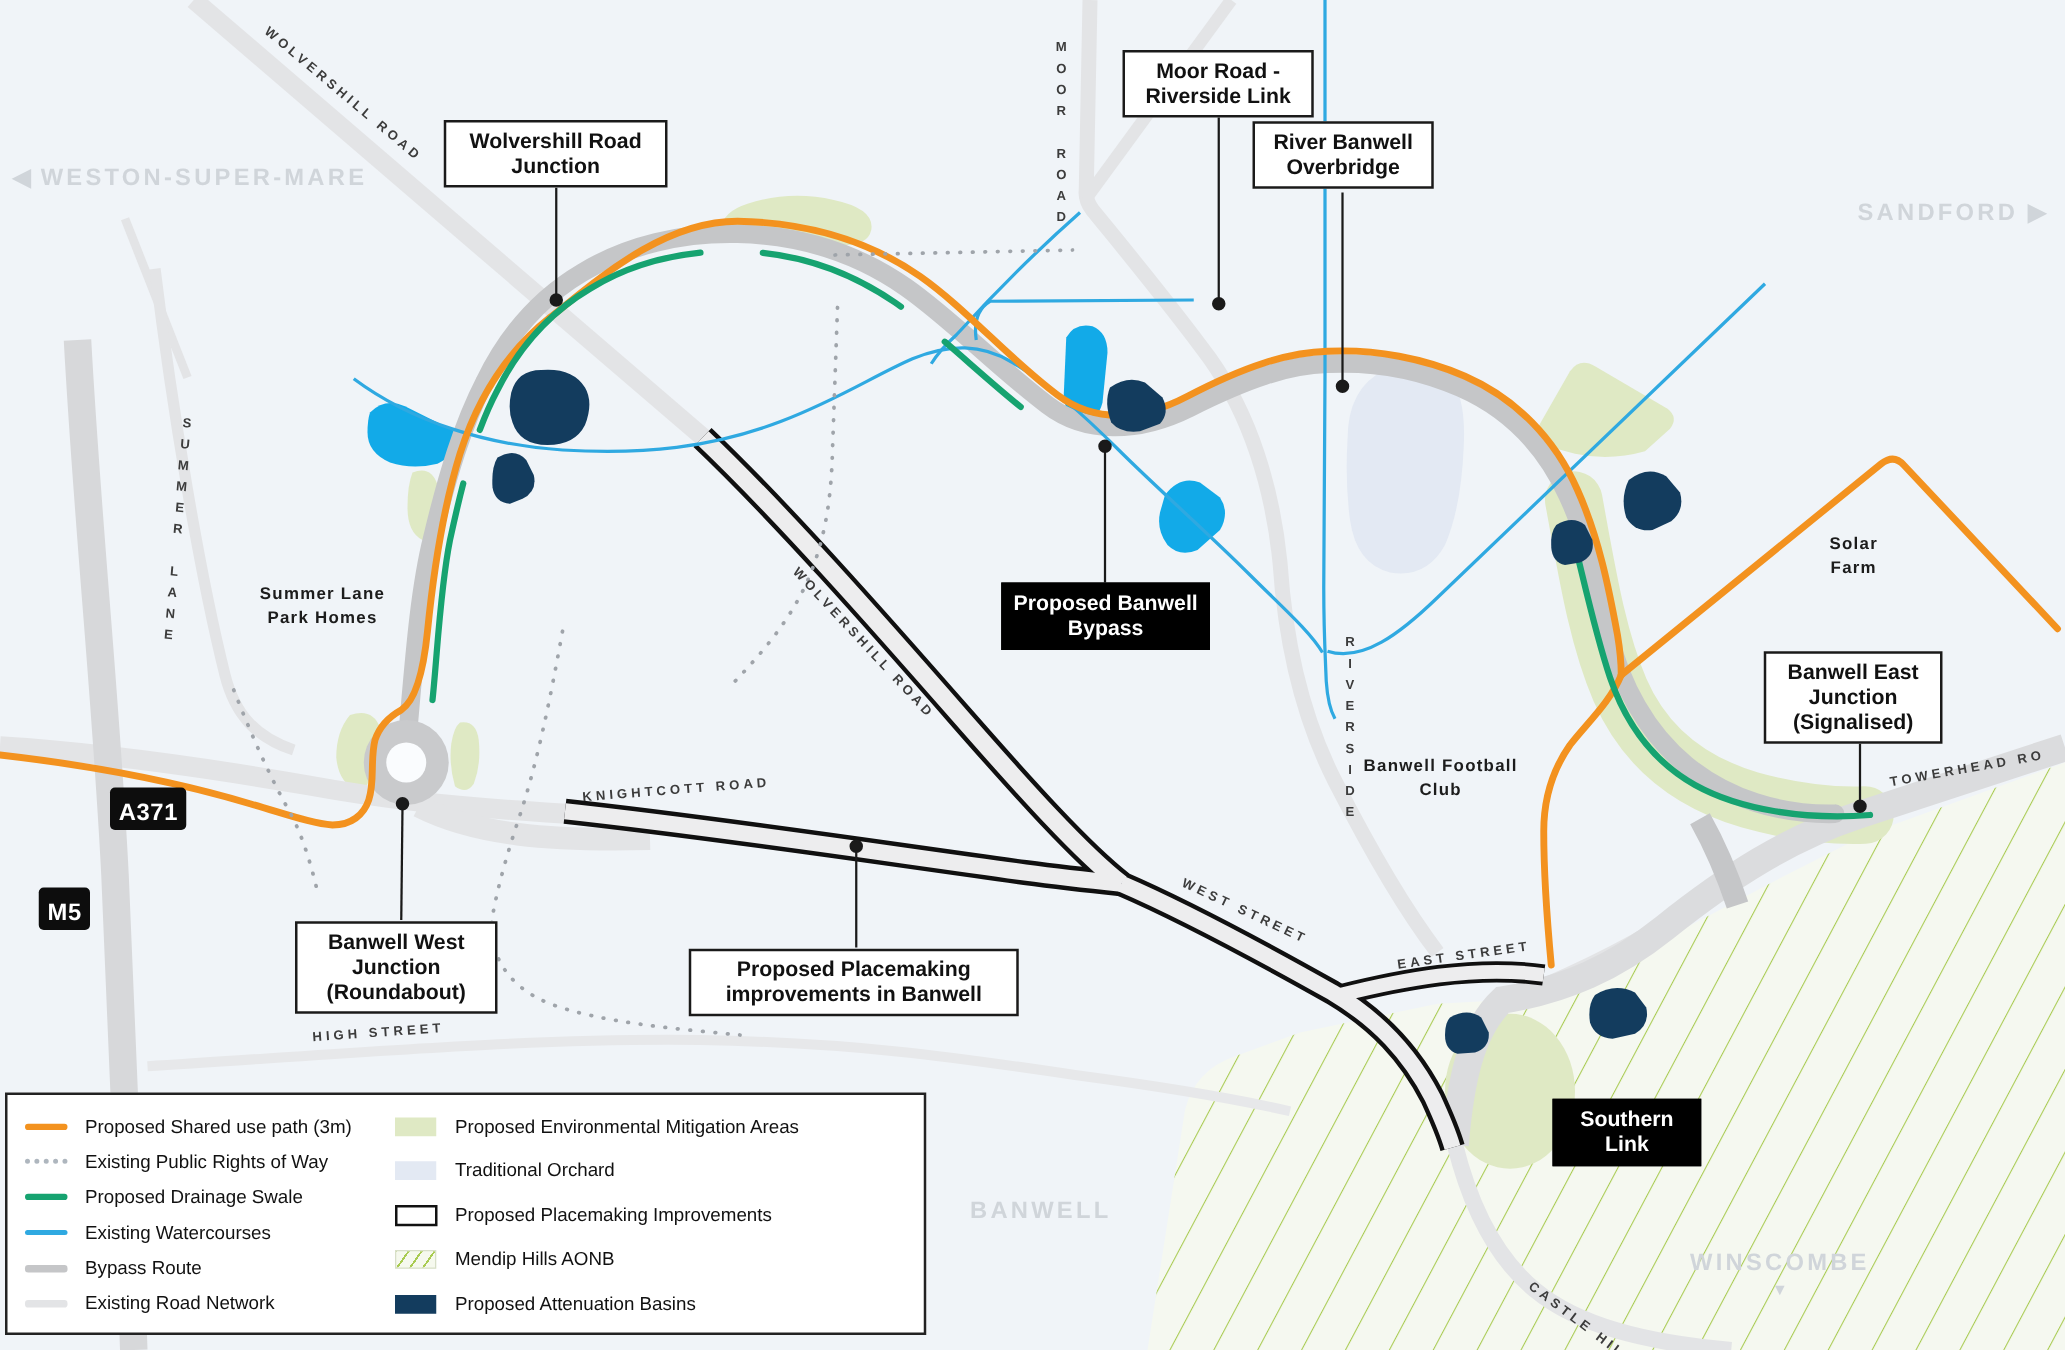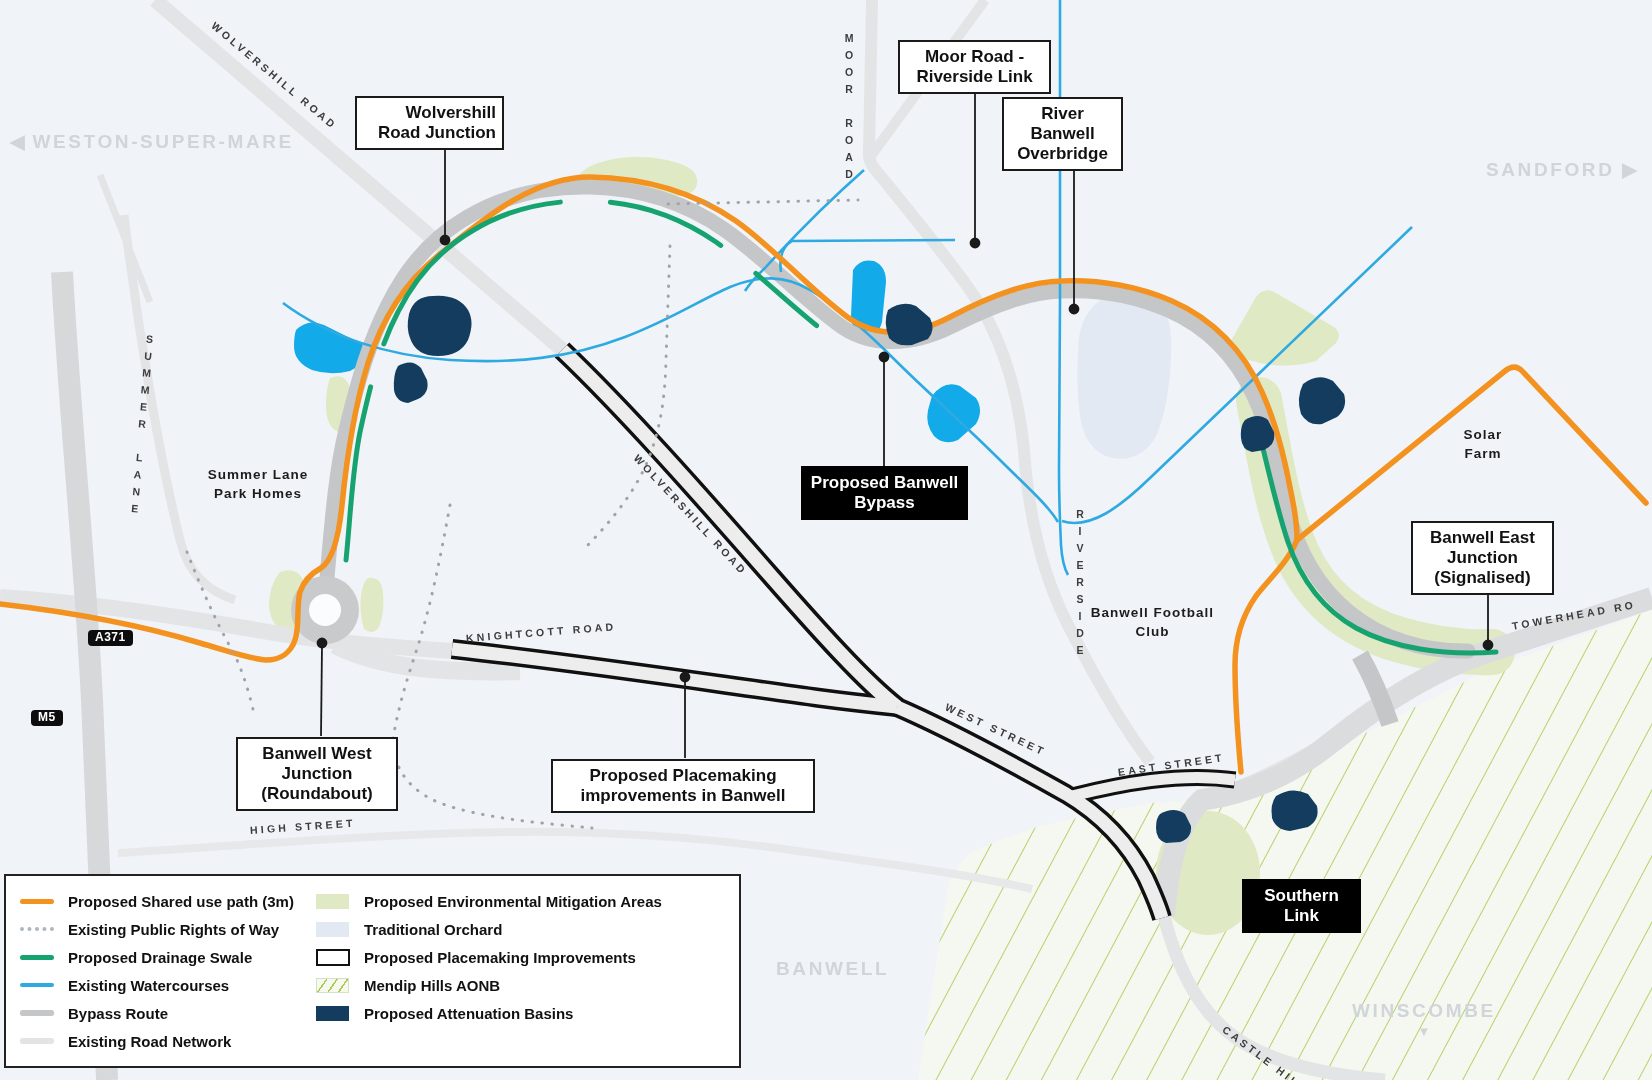--- a/index.html
+++ b/index.html
@@ -13,26 +13,26 @@
   .roadlabel{position:absolute;font-size:10.5px;font-weight:bold;letter-spacing:3.2px;
              color:#3c3c3c;white-space:nowrap;transform-origin:0 50%;z-index:20;}
   .vert{writing-mode:vertical-rl;text-orientation:upright;letter-spacing:5px;}
   .region{position:absolute;font-size:19px;font-weight:bold;letter-spacing:2.6px;
           color:#D0D5DA;white-space:nowrap;z-index:15;}
   .region .arr{letter-spacing:0;}
   .region.stack{display:flex;flex-direction:column;align-items:center;gap:2px;}
   .region.stack .arr{font-size:13px;}
   .place{position:absolute;font-size:13.5px;font-weight:bold;letter-spacing:1px;
          color:#1c1c1c;text-align:center;line-height:1.4;z-index:20;}
-  .badge{position:absolute;background:#0d0d0d;color:#fff;font-weight:bold;font-size:12px;
-         padding:0 7px 2px;border-radius:4px;letter-spacing:.5px;z-index:25;}
+  .badge{position:absolute;background:#0d0d0d;color:#fff;font-weight:bold;font-size:19px;
+         padding:10px 7px 2px;border-radius:4px;letter-spacing:.5px;z-index:25;}
   .legend{position:absolute;left:4px;top:874px;width:737px;height:194px;background:#fff;
           border:2px solid #222;box-sizing:border-box;display:flex;
           padding:11px 6px 9px 14px;z-index:40;}
-  .lcol{display:flex;flex-direction:column;font-weight:bold;}
+  .lcol{display:flex;flex-direction:column;justify-content:space-between;}
   .lcol.c1{width:296px;}
   .lcol.c2{flex:1;}
   .lrow{display:flex;align-items:center;gap:14px;height:28px;}
   .lrow .lbl{font-size:15px;color:#111;}
   .sw{width:34px;flex:0 0 34px;display:flex;align-items:center;}
   .sw-line{width:34px;height:5px;border-radius:2.5px;}
   .sw-orange{background:var(--c-orange);}
   .sw-swale{background:var(--c-swale);}
   .sw-water{background:var(--c-water);height:4px;}
   .sw-bypass{background:var(--c-bypass_gray);height:6px;}
@@ -197,23 +197,23 @@
   <div class="roadlabel" style="left:1224px;top:1022px;transform:rotate(37deg);">CASTLE HILL</div>
   <div class="roadlabel" style="left:1512px;top:620px;transform:rotate(-10deg);">TOWERHEAD RO</div>
 
   <div class="place" style="left:194px;top:466px;width:128px;">Summer Lane Park Homes</div>
   <div class="place" style="left:1090px;top:604px;width:125px;">Banwell Football Club</div>
   <div class="place" style="left:1452px;top:426px;width:62px;">Solar Farm</div>
 
   <div class="badge" style="left:88px;top:630px;">A371</div>
   <div class="badge" style="left:31px;top:710px;">M5</div>
 
-  <div class="callout" style="left:355px;top:96px;width:149px;text-align:right;">Wolvershill Road Junction</div>
+  <div class="callout" style="left:355px;top:96px;width:179px;">Wolvershill Road Junction</div>
   <div class="callout" style="left:898px;top:40px;width:153px;">Moor Road - Riverside Link</div>
-  <div class="callout" style="left:1002px;top:97px;width:121px;">River Banwell Overbridge</div>
+  <div class="callout" style="left:1002px;top:97px;width:145px;">River Banwell Overbridge</div>
   <div class="callout dark" style="left:801px;top:466px;width:167px;">Proposed Banwell Bypass</div>
   <div class="callout" style="left:1411px;top:521px;width:143px;">Banwell East Junction (Signalised)</div>
   <div class="callout" style="left:236px;top:737px;width:162px;">Banwell West Junction (Roundabout)</div>
   <div class="callout" style="left:551px;top:759px;width:264px;">Proposed Placemaking improvements in Banwell</div>
   <div class="callout dark" style="left:1242px;top:879px;width:119px;">Southern Link</div>
 
   <div class="legend">
     <div class="lcol c1">
       <div class="lrow">
         <span class="sw">

